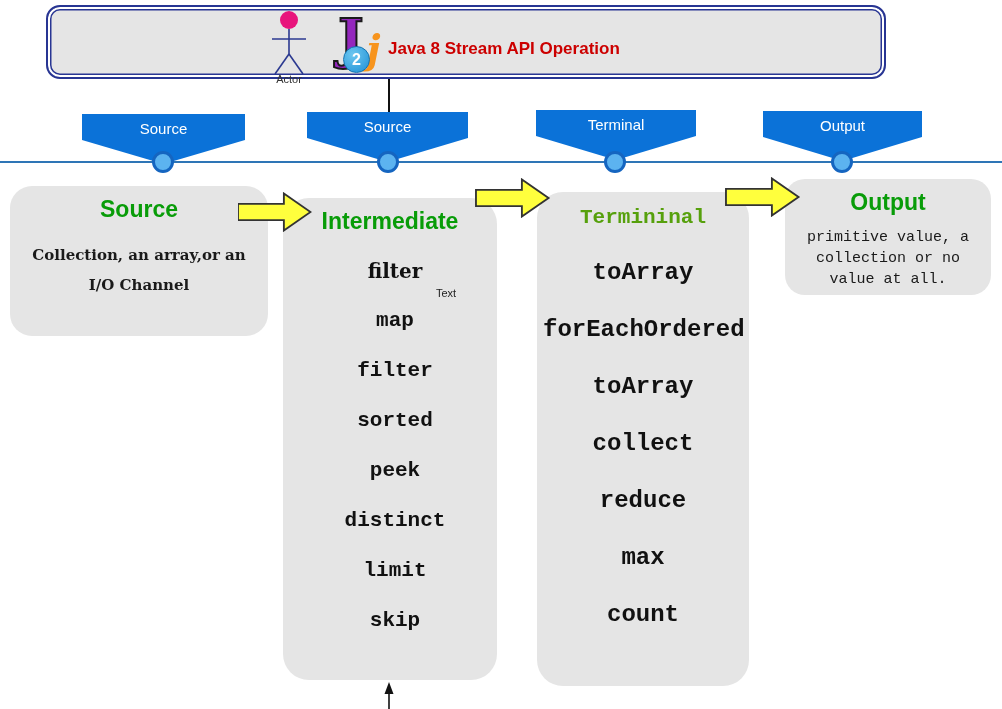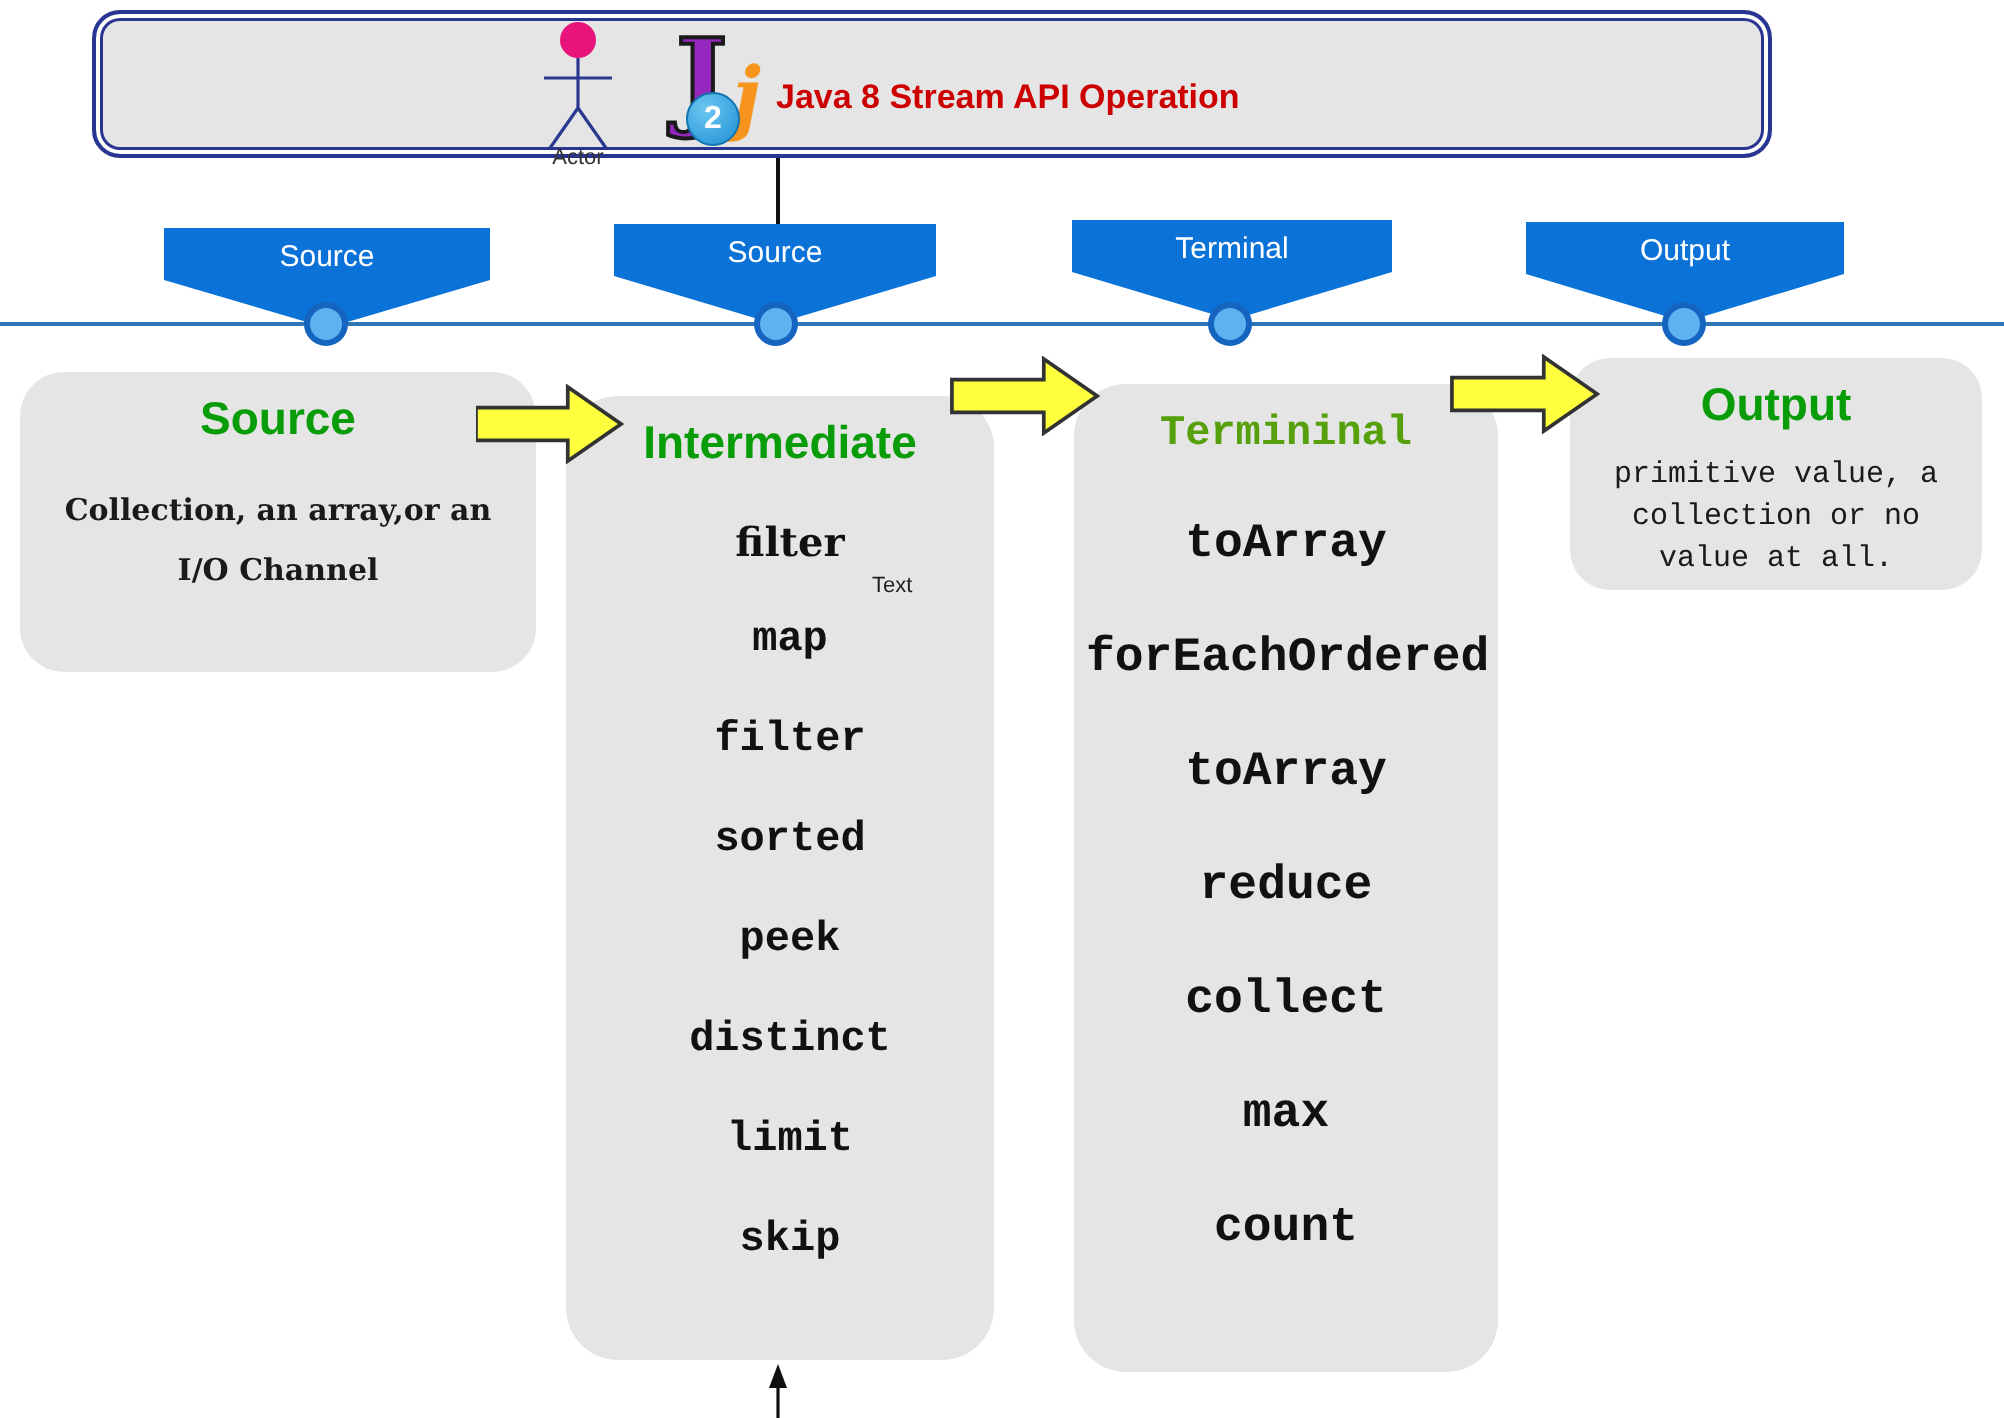--- a/index.html
+++ b/index.html
@@ -191,22 +191,22 @@
     </div>
   </div>
   <div class="stray-text">Text</div>
 
   <div class="gbox terminal">
     <div class="gtitle mono">Termininal</div>
     <div class="op-list">
       <div class="op">toArray</div>
       <div class="op">forEachOrdered</div>
       <div class="op">toArray</div>
+      <div class="op">collect</div>
       <div class="op">reduce</div>
-      <div class="op">collect</div>
       <div class="op">max</div>
       <div class="op">count</div>
     </div>
   </div>
 
   <div class="gbox output">
     <div class="gtitle">Output</div>
     <div class="output-body">primitive value, a collection or no value at all.</div>
   </div>
 

